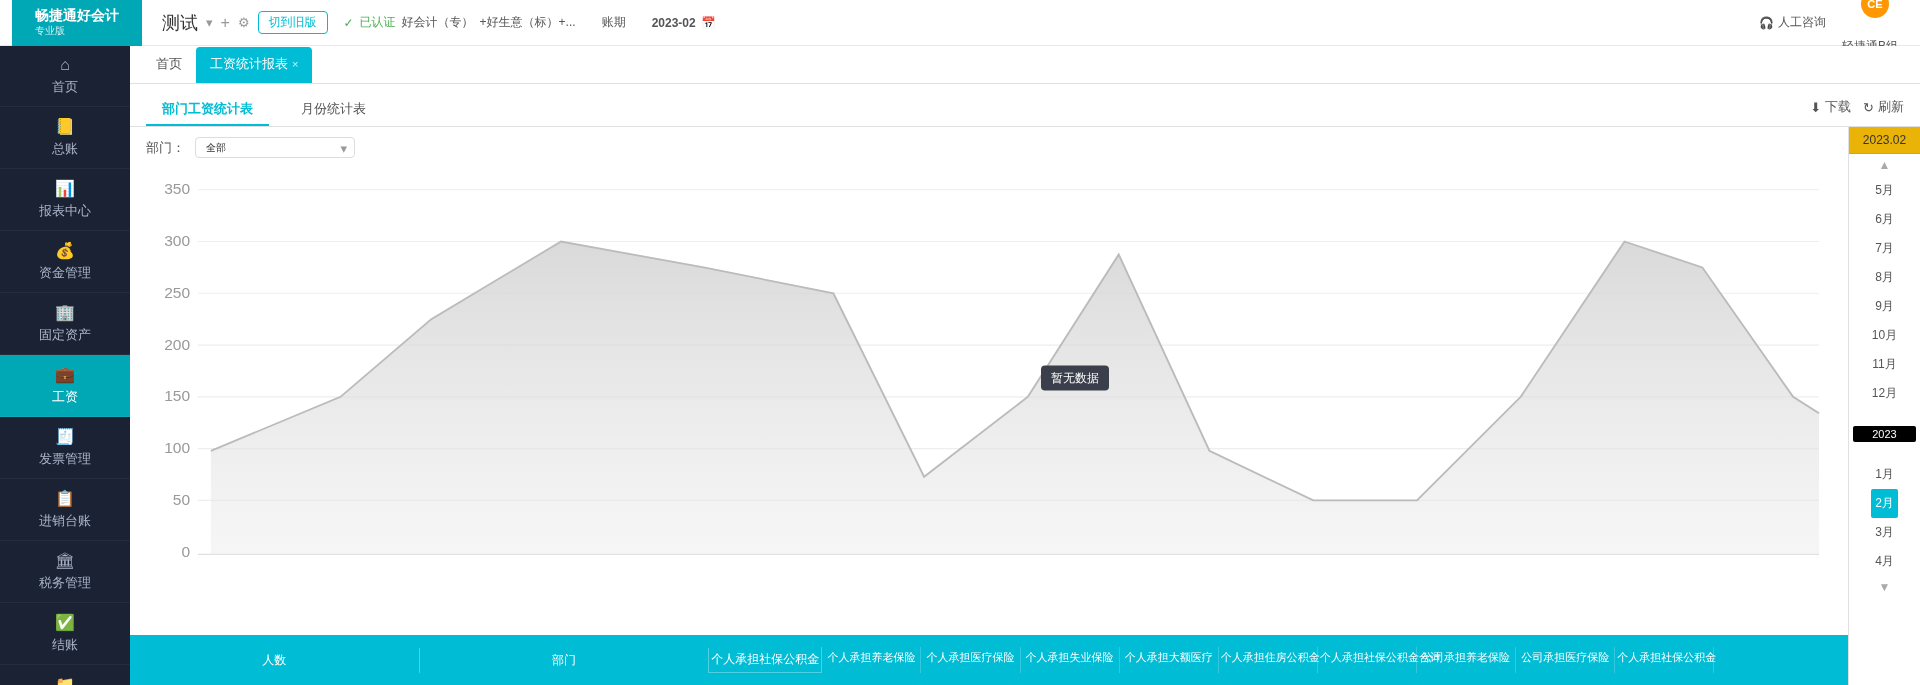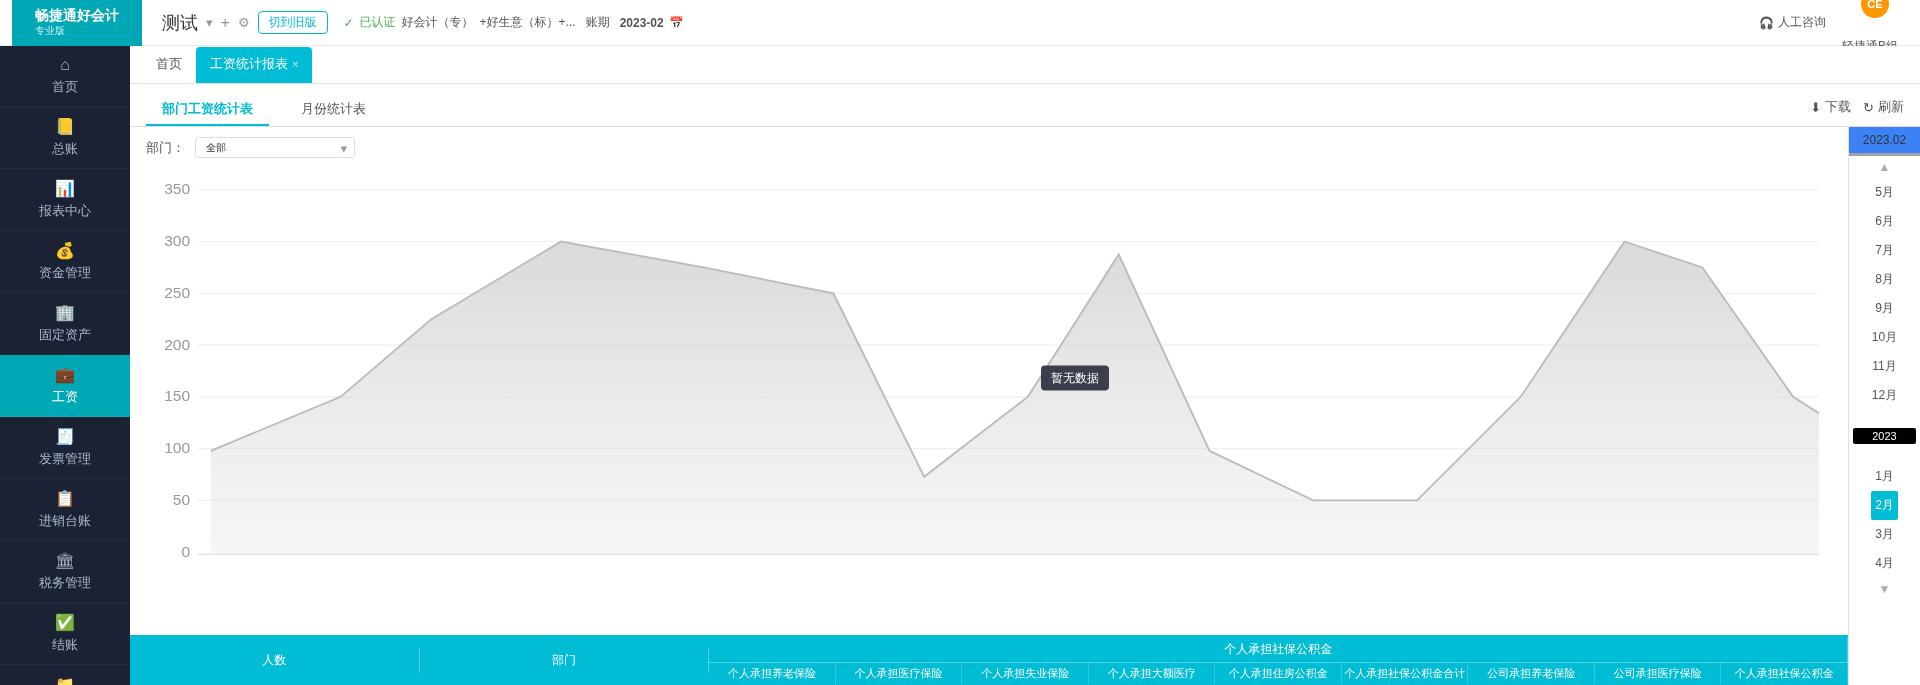--- a/index.html
+++ b/index.html
@@ -32,21 +32,21 @@
     }
     .header-badges {
       display: flex;
       align-items: center;
       gap: 6px;
       margin-left: 8px;
       font-size: 12px;
     }
     .badge-green { color: #4caf50; }
     .badge-text { color: #555; }
-    .period-info { color: #555; font-size: 12px; margin-left: 4px; }
+    .period-info { color: #555; font-size: 12px; margin-left: 20px; }
     .top-header-right {
       display: flex;
       align-items: center;
       gap: 16px;
     }
     .service-btn {
       display: flex;
       align-items: center;
       gap: 4px;
       font-size: 12px;
@@ -269,22 +269,22 @@
       overflow-y: auto;
       flex-shrink: 0;
       font-size: 12px;
     }
     .right-panel-year {
       width: 100%;
       padding: 6px 4px;
       text-align: center;
       font-size: 12px;
       color: #333;
-      border-bottom: 3px solid #a3a3a3;
-      background: #3b82f6;
+      border-bottom: 1px solid #a3a3a3;
+      background: #eab308;
     }
     .right-panel-nav {
       width: 100%;
       display: flex;
       justify-content: center;
       padding: 4px;
       cursor: pointer;
       color: #aaa;
     }
     .month-item {
@@ -325,21 +325,21 @@
       min-width: 80px;
       text-align: center;
       color: #fff;
       font-size: 12px;
       padding: 4px 2px;
       border-right: 1px solid rgba(255,255,255,0.3);
       white-space: nowrap;
     }
     .table-col-group {
       display: flex;
-      flex-direction: column;
+      flex-direction: row;
       flex: 4;
       min-width: 320px;
     }
     .table-col-group-header {
       text-align: center;
       color: #fff;
       font-size: 12px;
       padding: 4px 2px;
       border-bottom: 1px solid rgba(255,255,255,0.3);
       border-right: 1px solid rgba(255,255,255,0.3);

